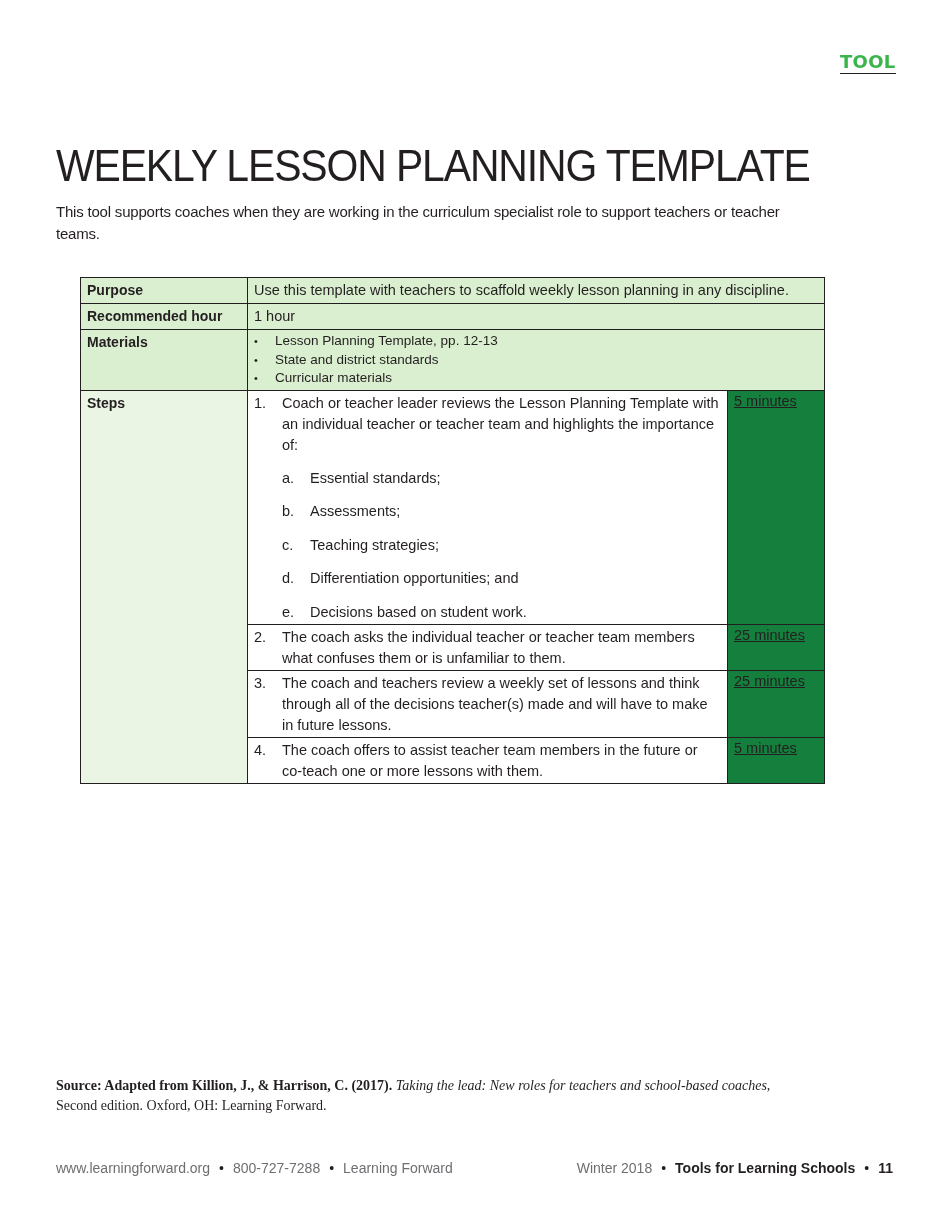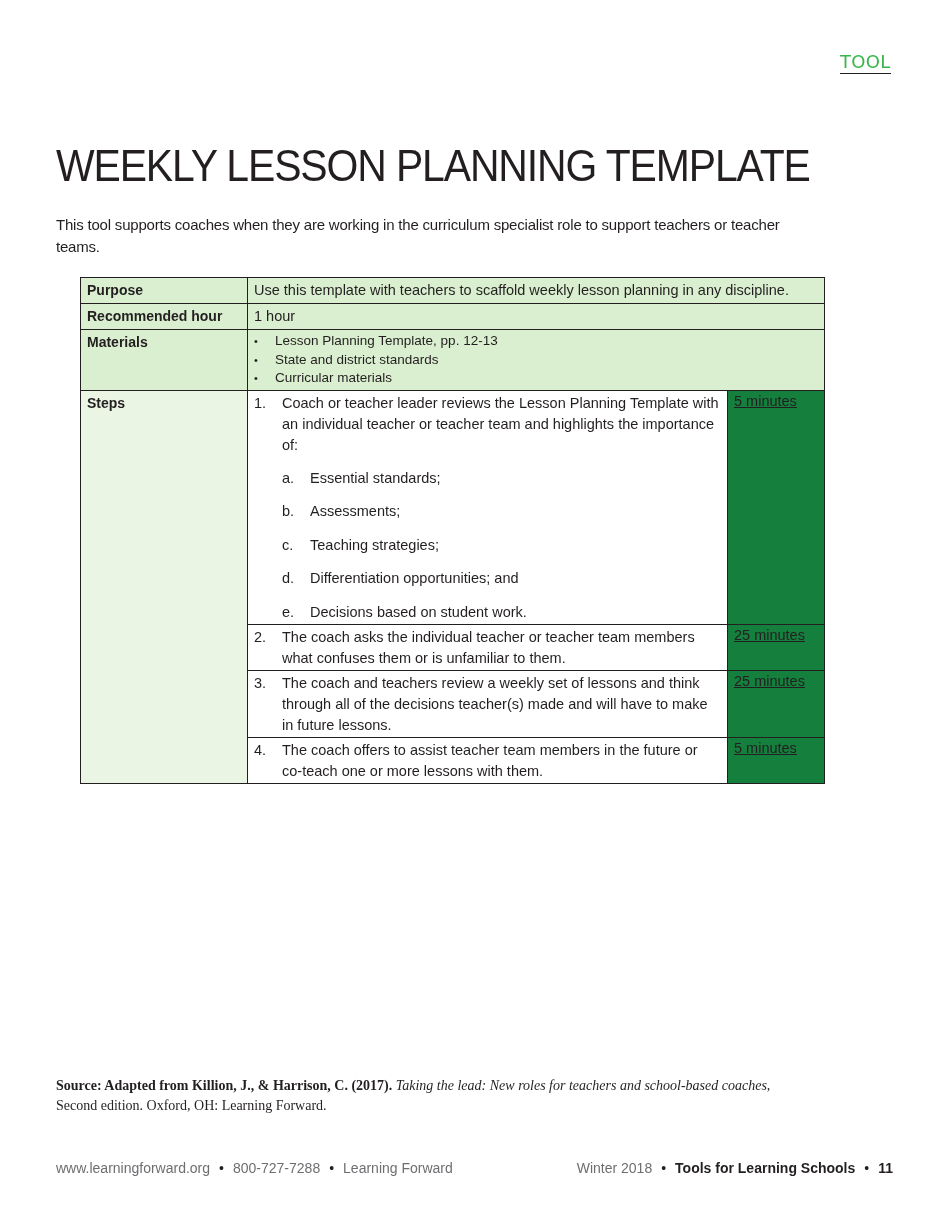--- a/index.html
+++ b/index.html
@@ -1,37 +1,36 @@
 <!DOCTYPE html>
 <html><head>
 <meta charset="utf-8">
 <style>
   * { box-sizing: border-box; margin: 0; padding: 0; }
   html, body { width: 950px; height: 1230px; background: #ffffff; }
   body { position: relative; font-family: "Liberation Sans", sans-serif; color: #231f20; overflow: hidden; }
 
   .tool-tag {
     position: absolute; left: 840px; top: 52px;
-    font-family: "DejaVu Sans", sans-serif; font-weight: normal; font-size: 18px;
+    font-family: "DejaVu Sans", sans-serif; font-weight: bold; font-size: 18px;
     color: #3ab54a; letter-spacing: 0.3px;
     border-bottom: 1.5px solid #231f20; padding-bottom: 1px; line-height: 20px;
   }
 
   .page-title {
     position: absolute; left: 56px; top: 140px;
     font-family: "Liberation Sans", sans-serif; font-weight: normal;
     font-size: 44px; letter-spacing: -1.2px; line-height: 52px; color: #231f20;
     transform: scaleX(0.93); transform-origin: left top; white-space: nowrap;
   }
 
   .intro {
     position: absolute; left: 56px; top: 201px; width: 760px;
     font-size: 15px; line-height: 22px; color: #231f20;
     letter-spacing: -0.2px;
-    margin-top: 13px;
   }
 
   table.plan {
     position: absolute; left: 56px; top: 277px; width: 745px;
     border-collapse: collapse; font-size: 14.5px; color: #231f20; margin-left: 24px;
   }
   table.plan td {
     border: 1px solid #231f20; vertical-align: top; line-height: 21px;
   }
   .lbl { width: 167px; font-weight: bold; padding: 2px 6px; background: #d9efcf; font-size: 14px; }

